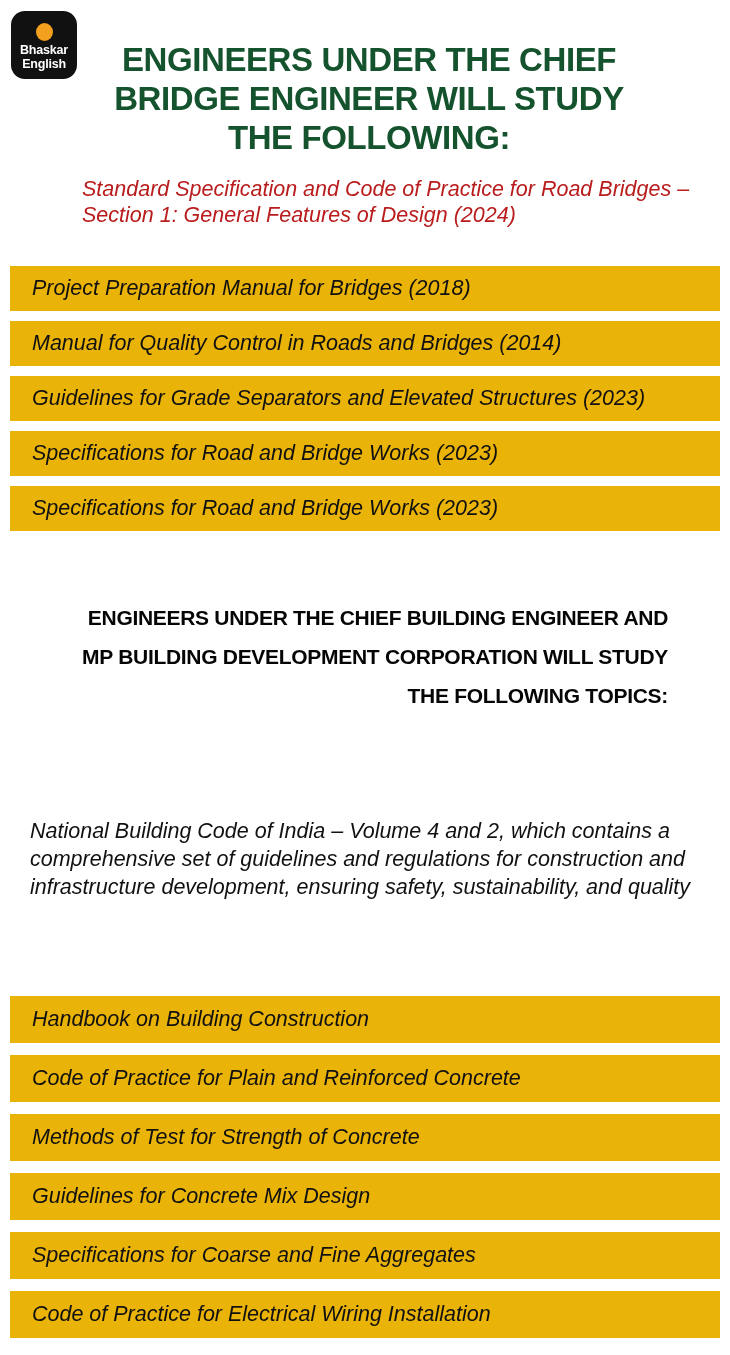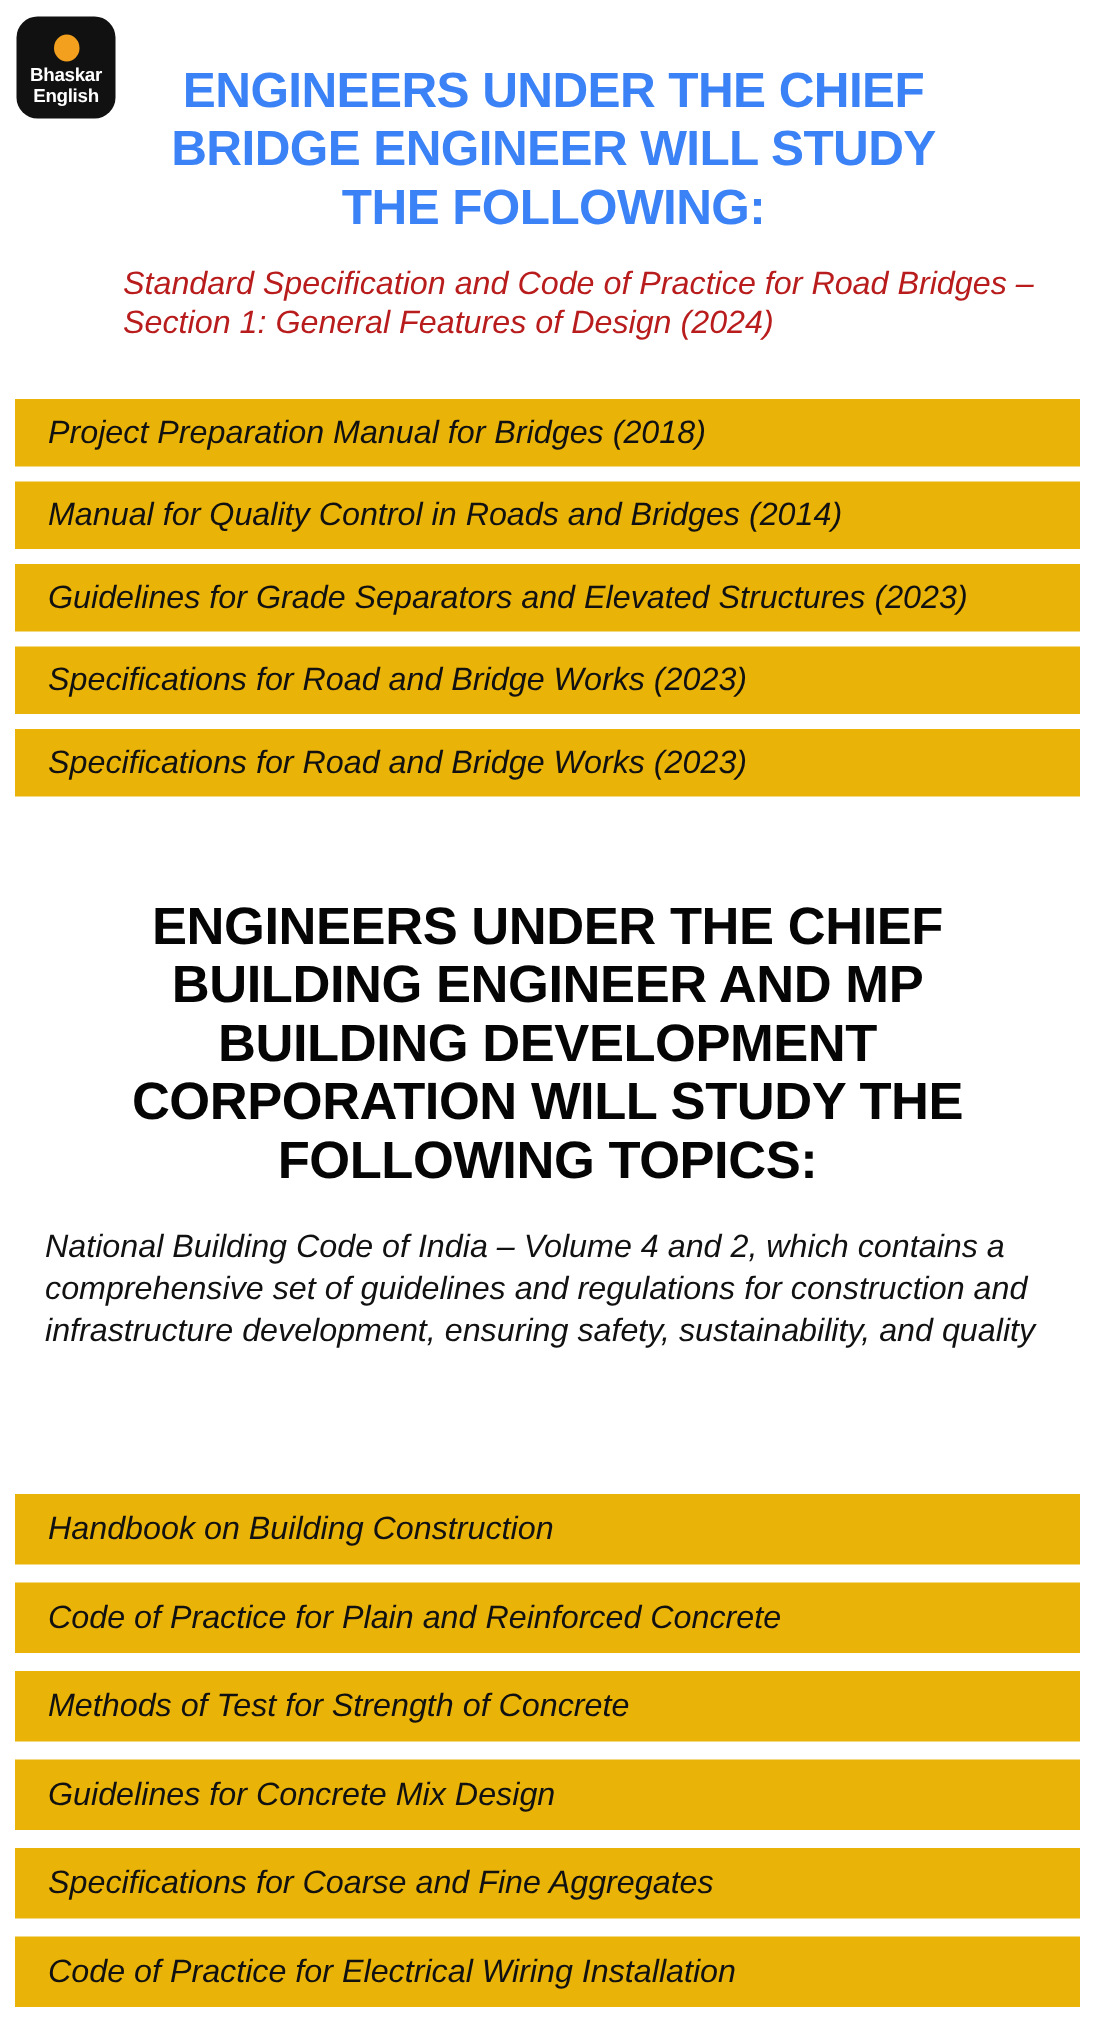--- a/index.html
+++ b/index.html
@@ -62,21 +62,21 @@
     position: absolute;
     left: 88px;
     top: 40px;
     width: 562px;
     text-align: center;
     font-family: "Liberation Sans", sans-serif;
     font-weight: bold;
     font-size: 33px;
     line-height: 39px;
     letter-spacing: -0.4px;
-    color: #3b82f6;
+    color: #14532d;
   }
 
   
   .section1-subtitle {
     position: absolute;
     left: 34px;
     top: 176px;
     width: 668px;
     font-family: "Liberation Sans", sans-serif;
     font-style: italic;
@@ -115,24 +115,24 @@
     padding: 10px 0 10px 22px;
     margin-bottom: 12px;
   }
 
   
   .section2-heading {
     position: absolute;
     left: 62px;
     top: 598px;
     width: 606px;
-    text-align: center;
+    text-align: right;
     font-family: "Liberation Sans", sans-serif;
     font-weight: bold;
-    font-size: 35px;
+    font-size: 21px;
     line-height: 39px;
     letter-spacing: -0.3px;
     color: #050505;
   }
 
   
   .section2-paragraph {
     position: absolute;
     left: 30px;
     top: 817px;

